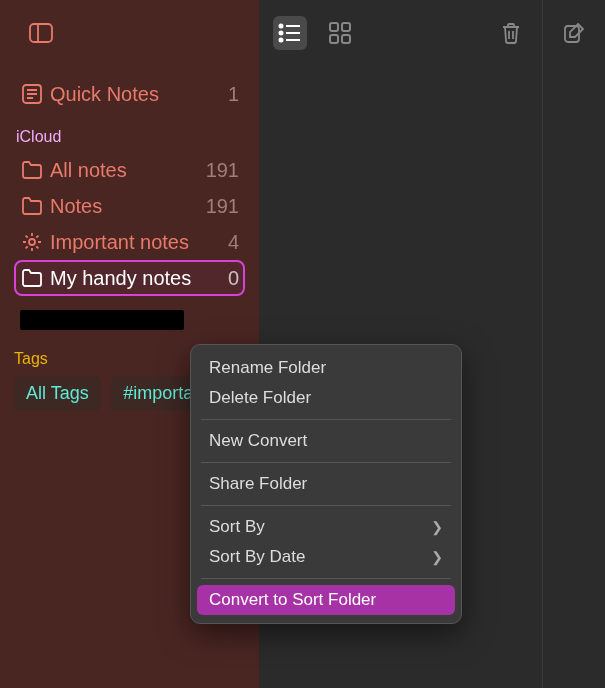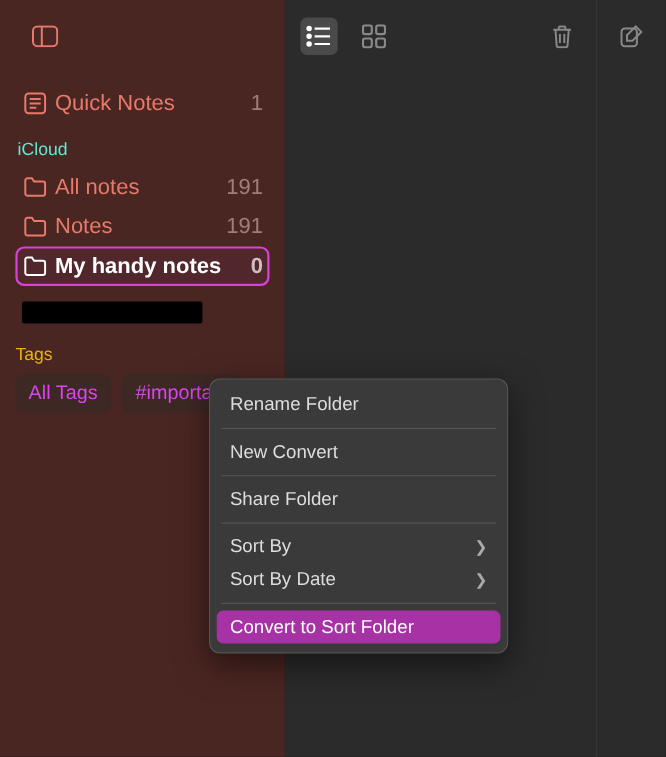--- a/index.html
+++ b/index.html
@@ -24,21 +24,21 @@
       height: 66px;
       display: flex;
       align-items: center;
       padding-left: 24px;
     }
     .sidebar-toolbar svg { display: block; }
     .sidebar-section {
       padding: 10px 14px 0 14px;
     }
     .section-header {
-      color: #5eead4;
+      color: #f0abfc;
       font-size: 16px;
       font-weight: 500;
       padding: 6px 2px 6px 2px;
     }
     .sidebar-item {
       display: flex;
       align-items: center;
       padding: 6px 6px;
       border-radius: 8px;
       cursor: default;
@@ -61,21 +61,20 @@
     .sidebar-item .count {
       font-size: 20px;
       color: #c7a29c;
       opacity: 0.7;
     }
     .sidebar-item.selected {
       border: 2.5px solid #d742d7;
       background: rgba(215,66,215,0.05);
       border-radius: 8px;
       padding: 4px 4px;
-      font-weight: bold;
     }
     .sidebar-item.selected .label,
     .sidebar-item.selected .count,
     .sidebar-item.selected .icon {
       color: #fff;
     }
     .redacted {
       height: 20px;
       background: #000;
       border-radius: 2px;
@@ -86,21 +85,21 @@
       padding: 20px 14px 0 14px;
     }
     .tags-header {
       color: #eab308;
       font-size: 16px;
       padding-bottom: 8px;
     }
     .tag-chip {
       display: inline-block;
       background: #3d2824;
-      color: #d946ef;
+      color: #5eead4;
       padding: 7px 12px;
       border-radius: 7px;
       font-size: 18px;
       margin-right: 6px;
       margin-bottom: 8px;
     }
 
     .main-area {
       flex: 1;
       display: flex;
@@ -223,20 +222,30 @@
     <div class="sidebar-item">
       <span class="icon">
         <svg width="22" height="20" viewBox="0 0 22 20" fill="none" stroke="currentColor" stroke-width="1.8">
           <path d="M2 4a2 2 0 012-2h4l2 3h8a2 2 0 012 2v9a2 2 0 01-2 2H4a2 2 0 01-2-2V4z"></path>
         </svg>
       </span>
       <span class="label">Notes</span>
       <span class="count">191</span>
     </div>
 
+    <div class="sidebar-item">
+      <span class="icon">
+        <svg width="22" height="22" viewBox="0 0 22 22" fill="none" stroke="currentColor" stroke-width="1.8">
+          <circle cx="11" cy="11" r="3"></circle>
+          <path d="M11 2v3M11 17v3M20 11h-3M5 11H2M17.4 4.6l-2.1 2.1M6.7 15.3l-2.1 2.1M17.4 17.4l-2.1-2.1M6.7 6.7L4.6 4.6"></path>
+        </svg>
+      </span>
+      <span class="label">Important notes</span>
+      <span class="count">4</span>
+    </div>
 
     <div class="sidebar-item selected">
       <span class="icon">
         <svg width="22" height="20" viewBox="0 0 22 20" fill="none" stroke="currentColor" stroke-width="1.8">
           <path d="M2 4a2 2 0 012-2h4l2 3h8a2 2 0 012 2v9a2 2 0 01-2 2H4a2 2 0 01-2-2V4z"></path>
         </svg>
       </span>
       <span class="label">My handy notes</span>
       <span class="count">0</span>
     </div>
@@ -291,20 +300,23 @@
         </svg>
       </span>
     </div>
   </div>
 </div>
 
 <div class="context-menu" id="context-menu">
     <div class="menu-item">
       <span>Rename Folder</span>
     </div>
+    <div class="menu-item">
+      <span>Delete Folder</span>
+    </div>
     <div class="divider"></div>
     <div class="menu-item">
       <span>New Convert</span>
     </div>
     <div class="divider"></div>
     <div class="menu-item">
       <span>Share Folder</span>
     </div>
     <div class="divider"></div>
     <div class="menu-item">

